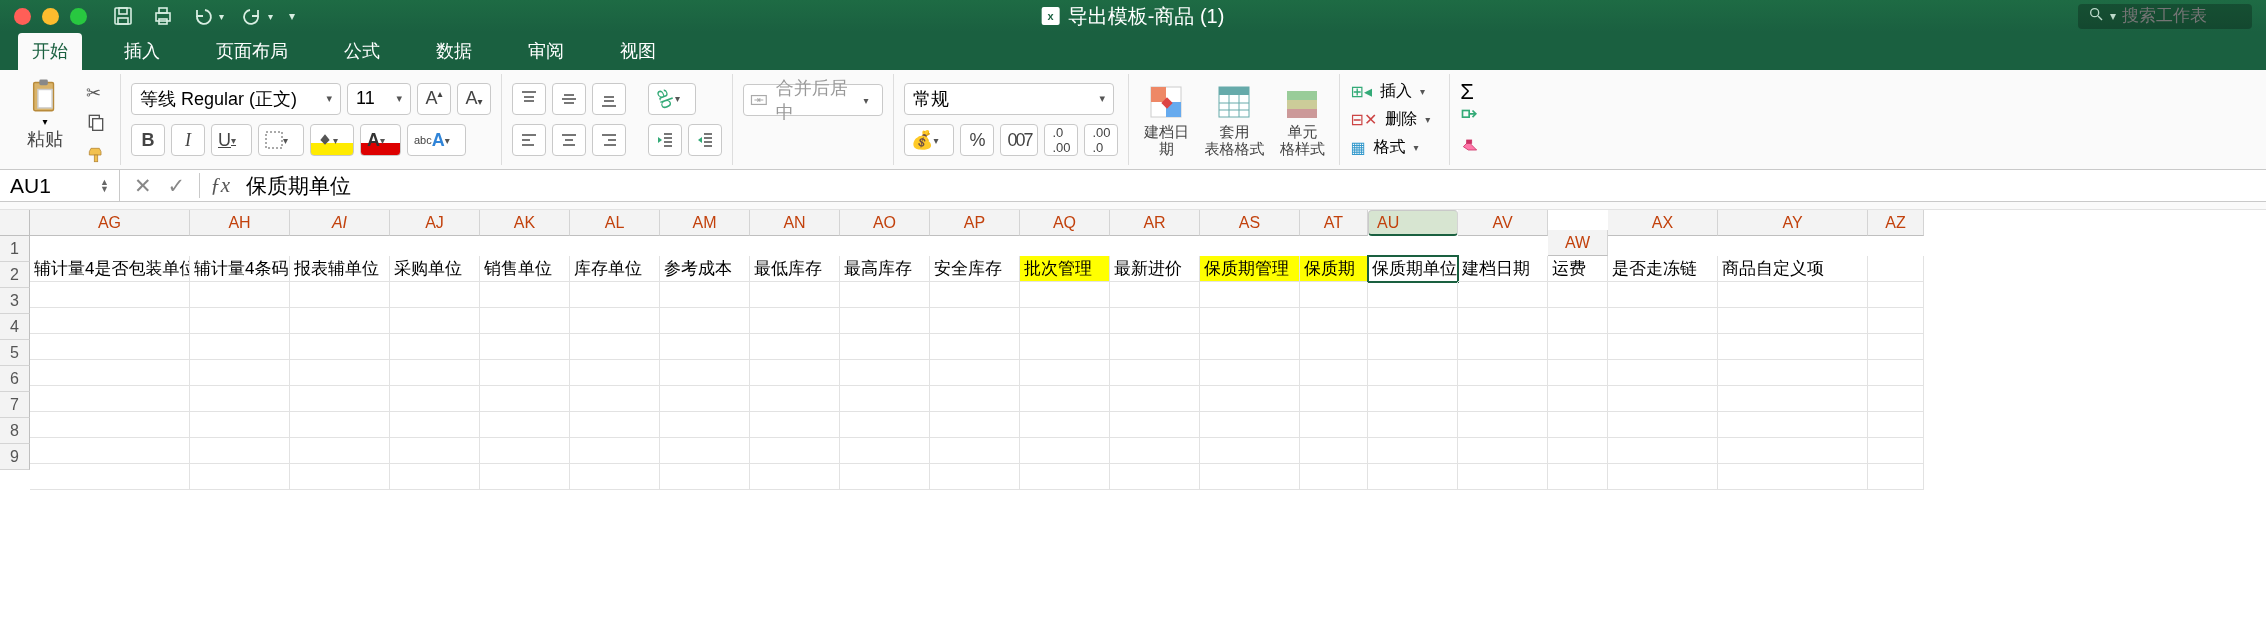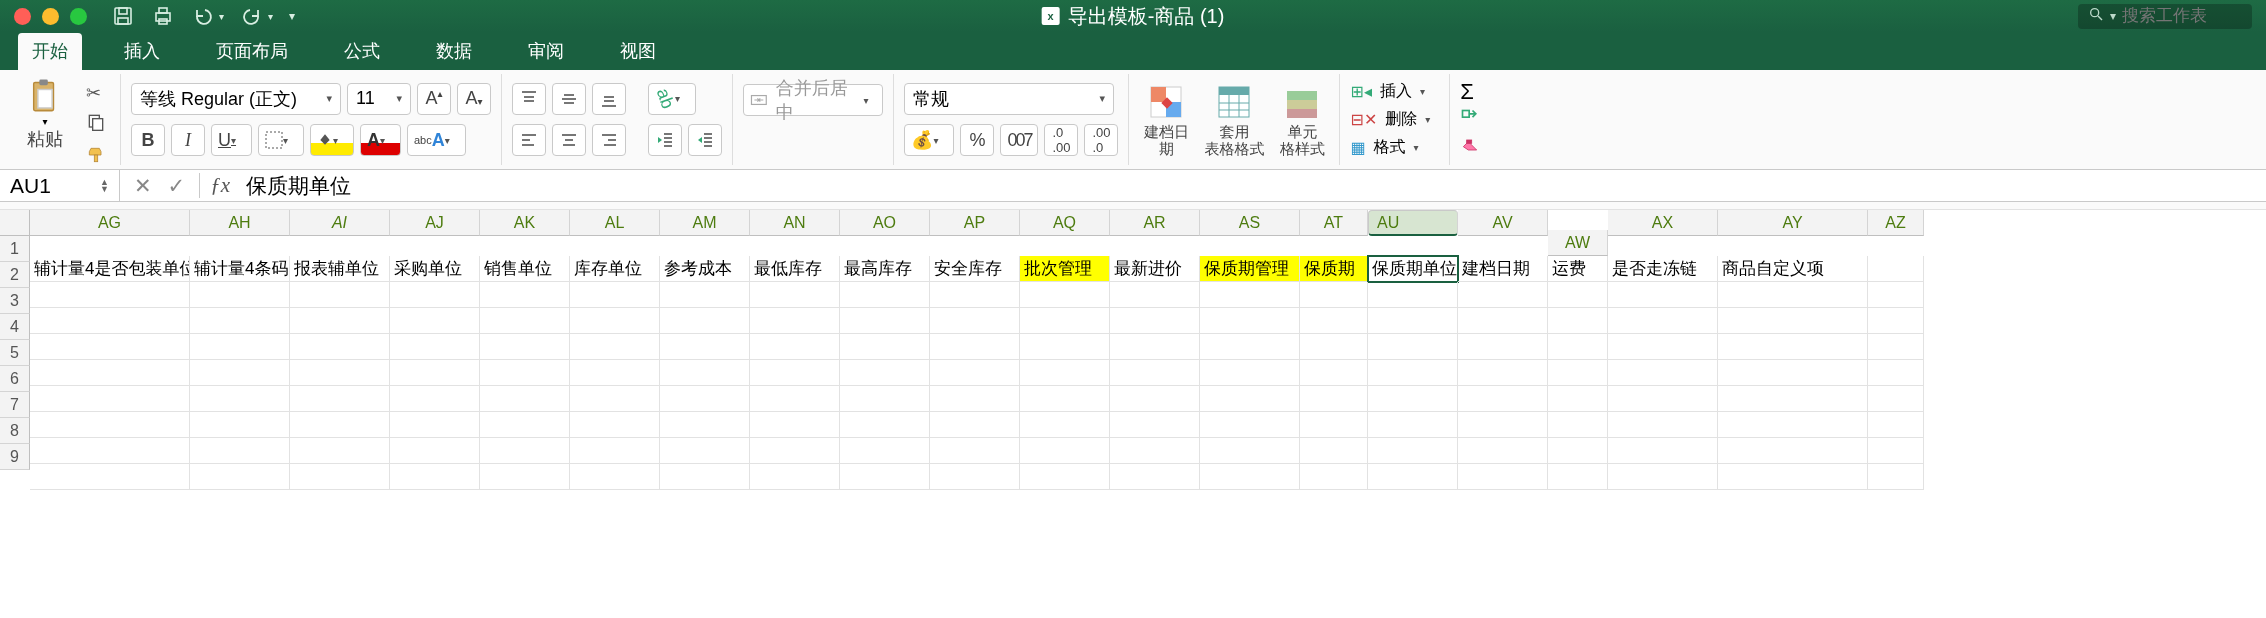--- a/index.html
+++ b/index.html
@@ -46,21 +46,21 @@
   
   .fbar { height: 32px; border-bottom: 1px solid #c9c9c9; display:flex; align-items:center; font-size: 21px; }
   .namebox { width: 120px; border-right:1px solid #c9c9c9; padding: 0 10px; display:flex; align-items:center; height:100%; }
   .namebox .step { margin-left:auto; display:flex; flex-direction:column; font-size:9px; color:#666; line-height:7px; }
   .fbtns { display:flex; gap:16px; padding: 0 14px; color:#888; }
   .fx { font-style: italic; font-family: Georgia,serif; color:#555; padding: 0 10px; border-left:1px solid #c9c9c9; }
   .fval { padding-left: 6px; }
 
   
   .tri { height:8px; background:#fafafa; border-bottom:1px solid #e2e2e2; }
-  .colhdr { background:#f3f3f3; border-right:1px solid #d4d4d4; border-bottom:1px solid #bfbfbf; text-align:center; font-size:16px; color:#4d7c0f; height:26px; line-height:26px; }
+  .colhdr { background:#f3f3f3; border-right:1px solid #d4d4d4; border-bottom:1px solid #bfbfbf; text-align:center; font-size:16px; color:#c2410c; height:26px; line-height:26px; }
   .colhdr.sel { background:#d7e5d1; border-bottom:2px solid #1a6040; }
   .rowhdr { background:#f3f3f3; border-right:1px solid #bfbfbf; border-bottom:1px solid #d4d4d4; text-align:center; font-size:16px; color:#555; width:30px; }
   .cell { border-right:1px solid #e2e2e2; border-bottom:1px solid #e2e2e2; font-size:17px; padding:0 4px; height:26px; line-height:26px; white-space:nowrap; overflow:hidden; }
   .cell.hl { background:#ffff00; }
   .cell.selcell { outline:2px solid #1a6040; outline-offset:-1px; background:#fff; }
   .corner { background:#f3f3f3; border-right:1px solid #bfbfbf; border-bottom:1px solid #bfbfbf; }
   .gridwrap { display:flex; }
   .rownums { display:flex; flex-direction:column; }
   .rownums div { height:26px; line-height:26px; }
   .cols { flex:1; }

